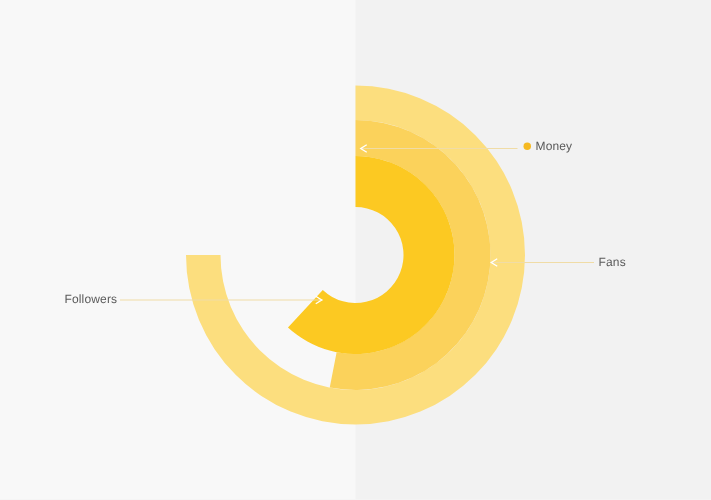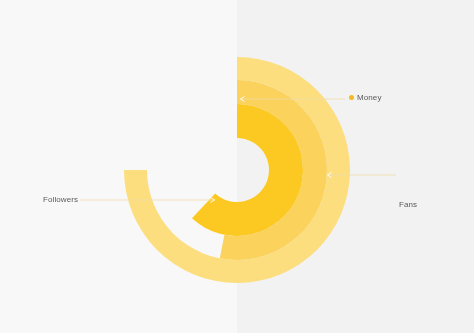--- a/index.html
+++ b/index.html
@@ -89,17 +89,17 @@
       <line x1="215" y1="200" x2="80" y2="200" stroke="#f0dca6" stroke-width="0.8"></line>
       <polyline points="210.5,197.5 214.5,200 210.5,202.5" fill="none" stroke="#ffffff" stroke-width="0.9"></polyline>
     </g>
 
   </svg>
 
   <span class="legend-dot" style="background:#f5b921"></span>
 
   <div class="label label-money" style="color: rgb(90, 90, 90);">Money</div>
 
-  <div class="label label-fans" style="color: rgb(90, 90, 90); margin-top: 30px;">Fans</div>
+  <div class="label label-fans" style="color: rgb(90, 90, 90);">Fans</div>
 
   <div class="label label-followers" style="color: rgb(90, 90, 90); text-align: right;">Followers</div>
 
 </div>
 
 </body></html>

